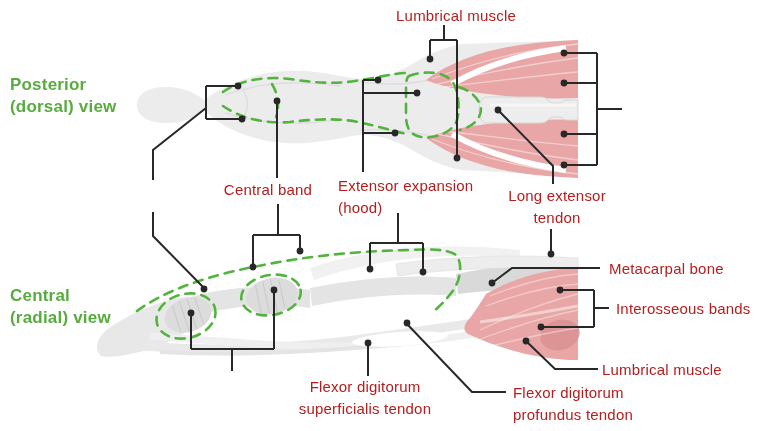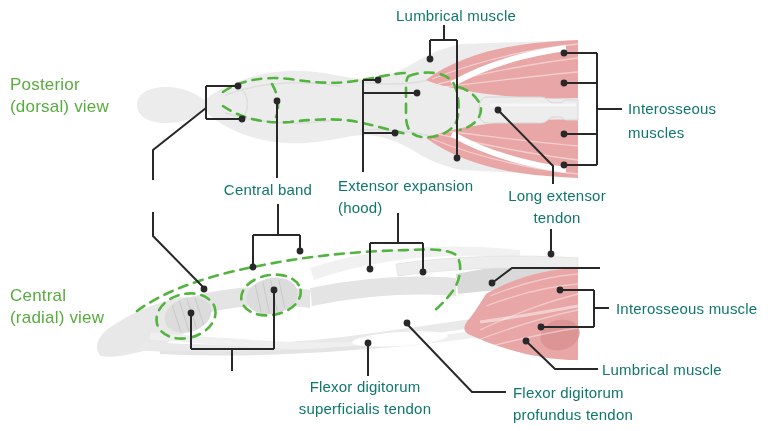--- a/index.html
+++ b/index.html
@@ -2,26 +2,26 @@
 <html><head>
 <meta charset="utf-8">
 <style>
   html,body{margin:0;padding:0;background:#fff;}
   .canvas{
     position:relative;width:768px;height:431px;background:#ffffff;
     overflow:hidden;font-family:"Liberation Sans",sans-serif;
   }
   .art{position:absolute;left:0;top:0;}
   .lbl{
-    position:absolute;color:#0f766e;font-size:15px;line-height:22px;
+    position:absolute;color:#b91c1c;font-size:15px;line-height:22px;
     white-space:pre-line;letter-spacing:.2px;
   }
   .ctr{transform:translateX(-50%);text-align:center;}
   .title{
-    position:absolute;color:#58ac3e;font-weight:400;font-size:17px;
+    position:absolute;color:#58ac3e;font-weight:700;font-size:17px;
     line-height:22px;white-space:pre-line;letter-spacing:.2px;
   }
   
   .conn{stroke:#282828;stroke-width:2;fill:none;}
   .dot{fill:#282828;stroke:none;}
   .dash{fill:none;stroke:#52b43e;stroke-width:2.6;stroke-dasharray:9 7;stroke-linecap:round;}
 </style>
 </head>
 <body>
 
@@ -242,28 +242,27 @@
       </g>
     </g>
   </svg>
 
   <div class="title" style="left:10px;top:74px">Posterior
 (dorsal) view</div>
   <div class="title" style="left:10px;top:285px">Central
 (radial) view</div>
 
   <div class="lbl ctr" style="left:456px;top:5px">Lumbrical muscle</div>
-  <div class="lbl" style="left:628px;top:97px;line-height:24px">Interosseous
-muscles</div>
   <div class="lbl ctr" style="left:268px;top:179px">Central band</div>
   <div class="lbl" style="left:338px;top:175px">Extensor expansion
 (hood)</div>
   <div class="lbl ctr" style="left:557px;top:185px">Long extensor
 tendon</div>
 
-  <div class="lbl" style="left:616px;top:298px">Interosseous muscle</div>
+  <div class="lbl" style="left:609px;top:258px">Metacarpal bone</div>
+  <div class="lbl" style="left:616px;top:298px">Interosseous bands</div>
   <div class="lbl" style="left:602px;top:359px">Lumbrical muscle</div>
   <div class="lbl ctr" style="left:365px;top:376px">Flexor digitorum
 superficialis tendon</div>
   <div class="lbl" style="left:513px;top:382px">Flexor digitorum
 profundus tendon</div>
 
 </div>
 
 </body></html>

